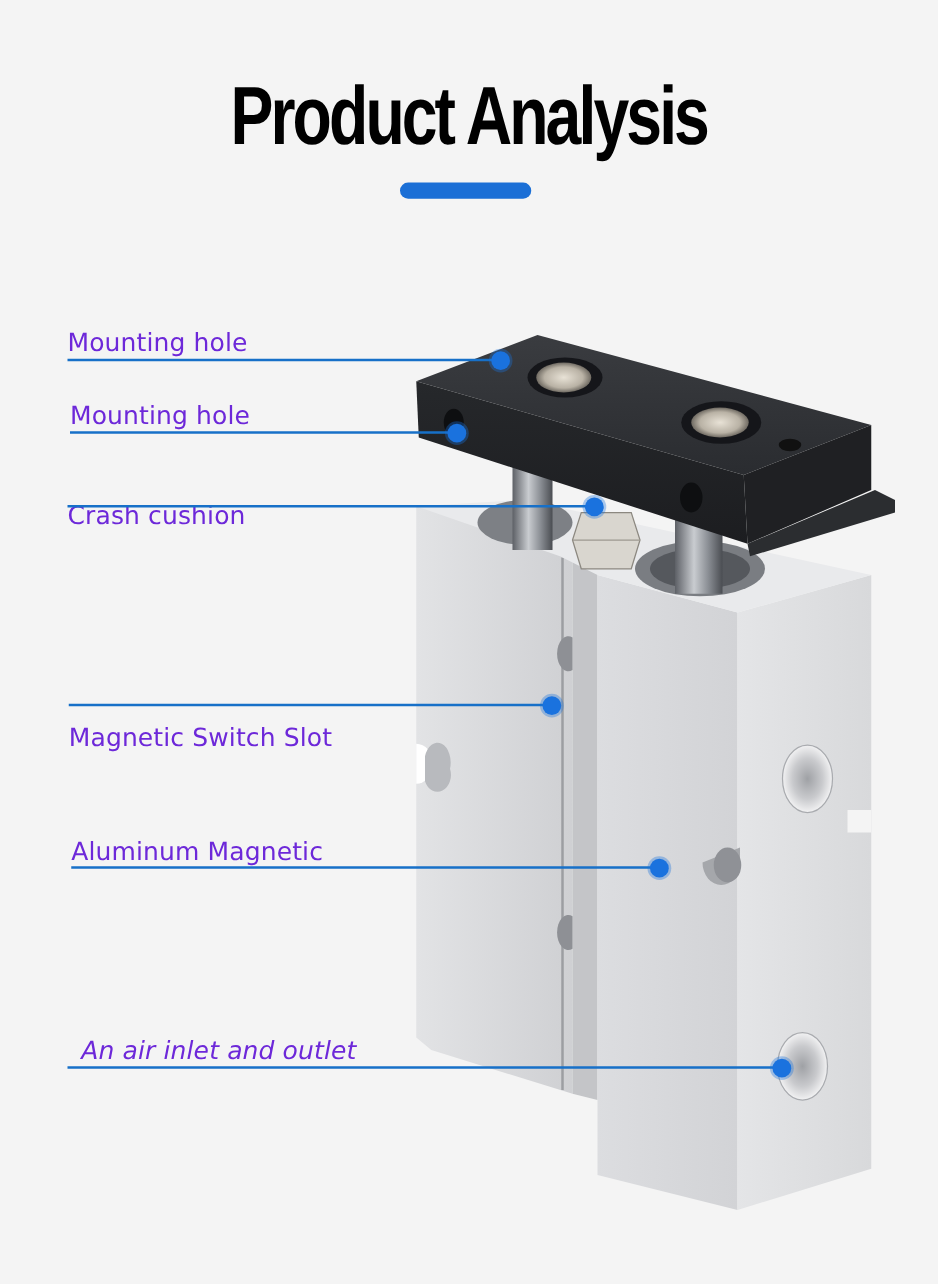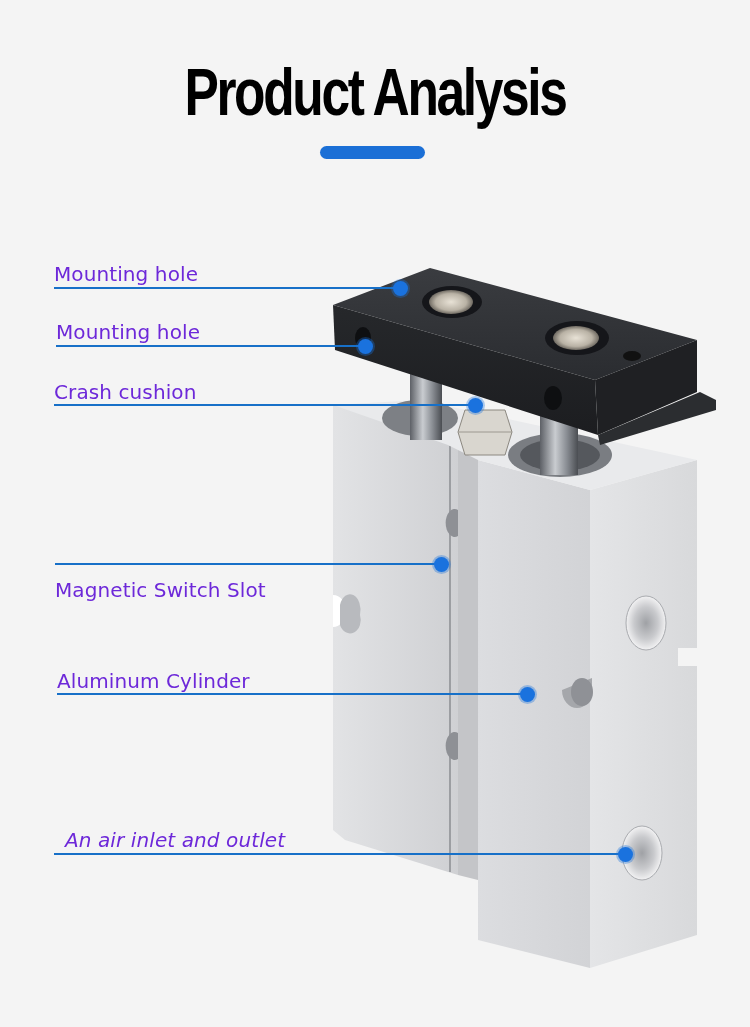--- a/index.html
+++ b/index.html
@@ -137,33 +137,33 @@
   <div class="callout-dot" style="left:393px; top:281px;"></div>
 </div>
 
 <div>
   <div class="callout-label" style="left:56px; top:320px;">Mounting hole</div>
   <div class="callout-line" style="left:56px; top:345px; width:309px;"></div>
   <div class="callout-dot" style="left:358px; top:339px;"></div>
 </div>
 
 <div>
-  <div class="callout-label" style="left:54px; top:380px;">Crash cushion</div>
+  <div class="callout-label" style="left:54px; top:400px;">Crash cushion</div>
   <div class="callout-line" style="left:54px; top:404px; width:421px;"></div>
   <div class="callout-dot" style="left:468px; top:398px;"></div>
 </div>
 
 <div>
   <div class="callout-label" style="left:55px; top:539px;margin-top:39px;">Magnetic Switch Slot</div>
   <div class="callout-line" style="left:55px; top:563px; width:386px;"></div>
   <div class="callout-dot" style="left:434px; top:557px;"></div>
 </div>
 
 <div>
-  <div class="callout-label" style="left:57px; top:669px;">Aluminum Cylinder</div>
+  <div class="callout-label" style="left:57px; top:669px;">Aluminum Magnetic</div>
   <div class="callout-line" style="left:57px; top:693px; width:470px;"></div>
   <div class="callout-dot" style="left:520px; top:687px;"></div>
 </div>
 
 <div>
   <div class="callout-label" style="left:65px; top:828px;font-style:italic;">An air inlet and outlet</div>
   <div class="callout-line" style="left:54px; top:853px; width:571px;"></div>
   <div class="callout-dot" style="left:618px; top:847px;"></div>
 </div>
 

